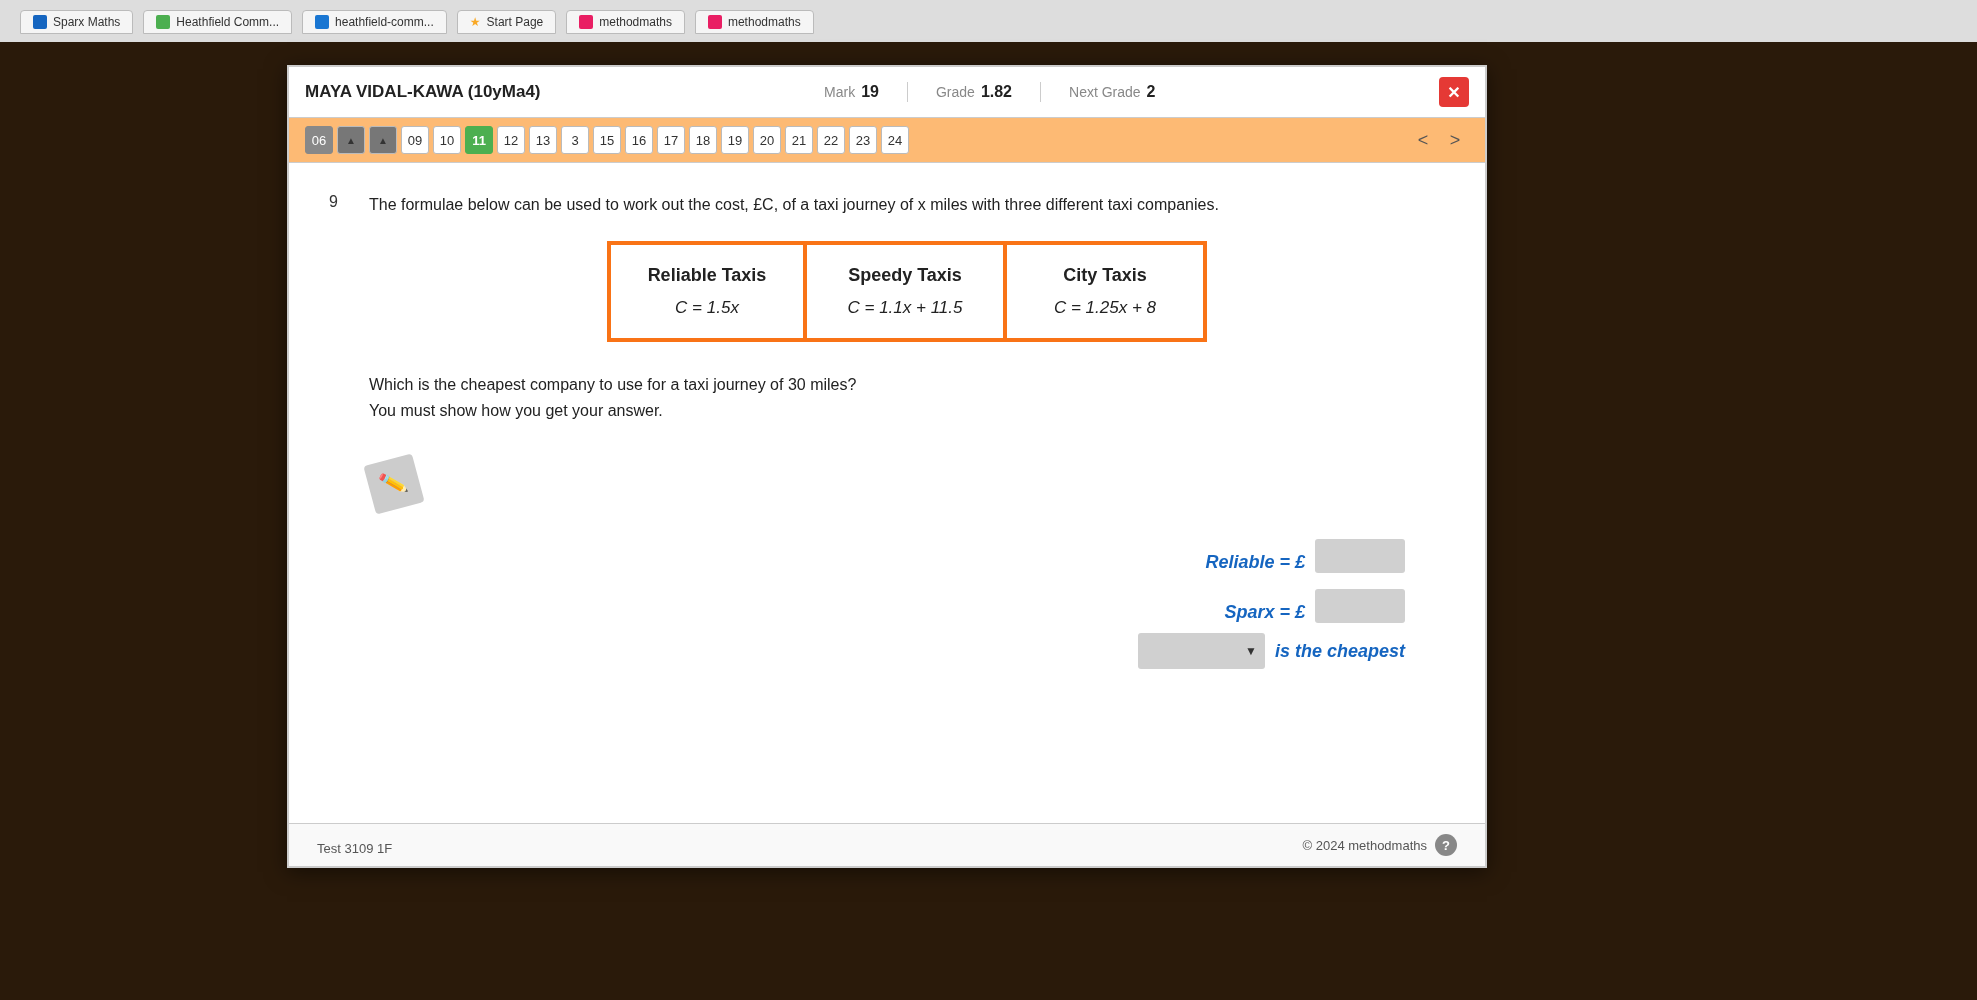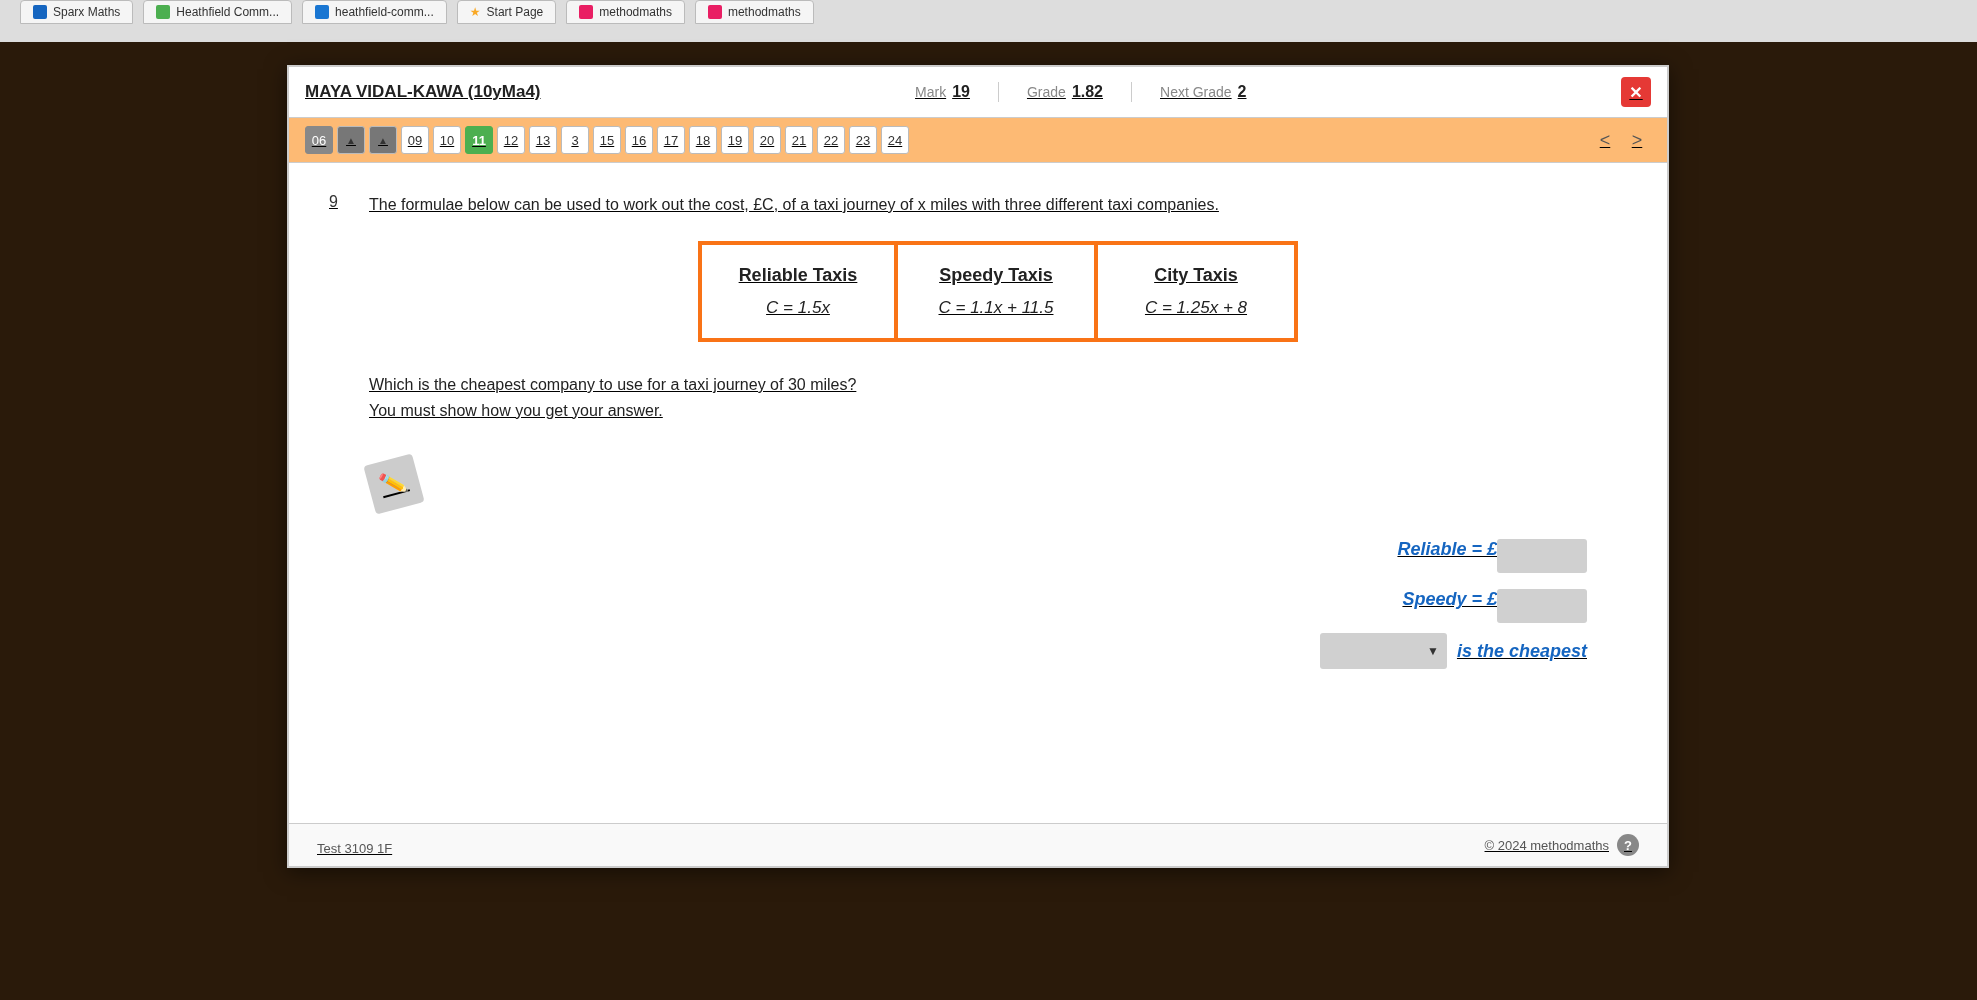--- a/index.html
+++ b/index.html
@@ -15,22 +15,22 @@
 
     
     .browser-bar {
       position: absolute;
       top: 0;
       left: 0;
       width: 100%;
       background: #ddd;
       height: 42px;
       display: flex;
-      align-items: flex-start;
-      padding: 0 20px;
+      align-items: flex-end;
+      padding: 8px 20px;
       gap: 10px;
       font-size: 13px;
     }
     .browser-tab {
       background: #f5f5f5;
       border: 1px solid #bbb;
       border-radius: 4px 4px 0 0;
       padding: 4px 12px;
       font-size: 12px;
       color: #333;
@@ -48,25 +48,24 @@
     .tab-heathfield { background: #4caf50; }
     .tab-heathfield2 { background: #1976d2; }
     .tab-method1 { background: #e91e63; }
     .tab-method2 { background: #e91e63; }
 
     
     .main-window {
       position: absolute;
       top: 65px;
       left: 287px;
-      width: 1382px;
+      width: 1200px;
       background: #fff;
       border: 2px solid #ccc;
       box-shadow: 0 4px 20px rgba(0,0,0,0.5);
-      text-decoration: underline;
     }
 
     
     .header-bar {
       background: #fff;
       border-bottom: 1px solid #ccc;
       padding: 10px 16px;
       display: flex;
       align-items: center;
       justify-content: space-between;
@@ -251,21 +250,22 @@
     
     .answer-area {
       display: flex;
       flex-direction: column;
       align-items: flex-end;
       gap: 16px;
       margin-right: 40px;
     }
     .answer-row {
       display: flex;
-      align-items: flex-start;
+      align-items: flex-end;
+      gap: 10px;
     }
     .answer-label {
       font-size: 18px;
       font-style: italic;
       font-weight: bold;
       color: #1565c0;
       text-align: right;
       min-width: 150px;
     }
     .answer-input {
@@ -466,21 +466,21 @@
     <div class="pencil-area">
       <div class="pencil-icon">✏️</div>
     </div>
 
     <div class="answer-area">
       <div class="answer-row">
         <span class="answer-label">Reliable = £</span>
         <div class="answer-input"></div>
       </div>
       <div class="answer-row">
-        <span class="answer-label">Speedy = £</span>
+        <span class="answer-label">Sparx = £</span>
         <div class="answer-input"></div>
       </div>
     </div>
 
     <div class="cheapest-row">
       <div class="dropdown-wrapper">
         <select class="cheapest-dropdown">
           <option value=""></option>
           <option value="reliable">Reliable Taxis</option>
           <option value="speedy">Speedy Taxis</option>

